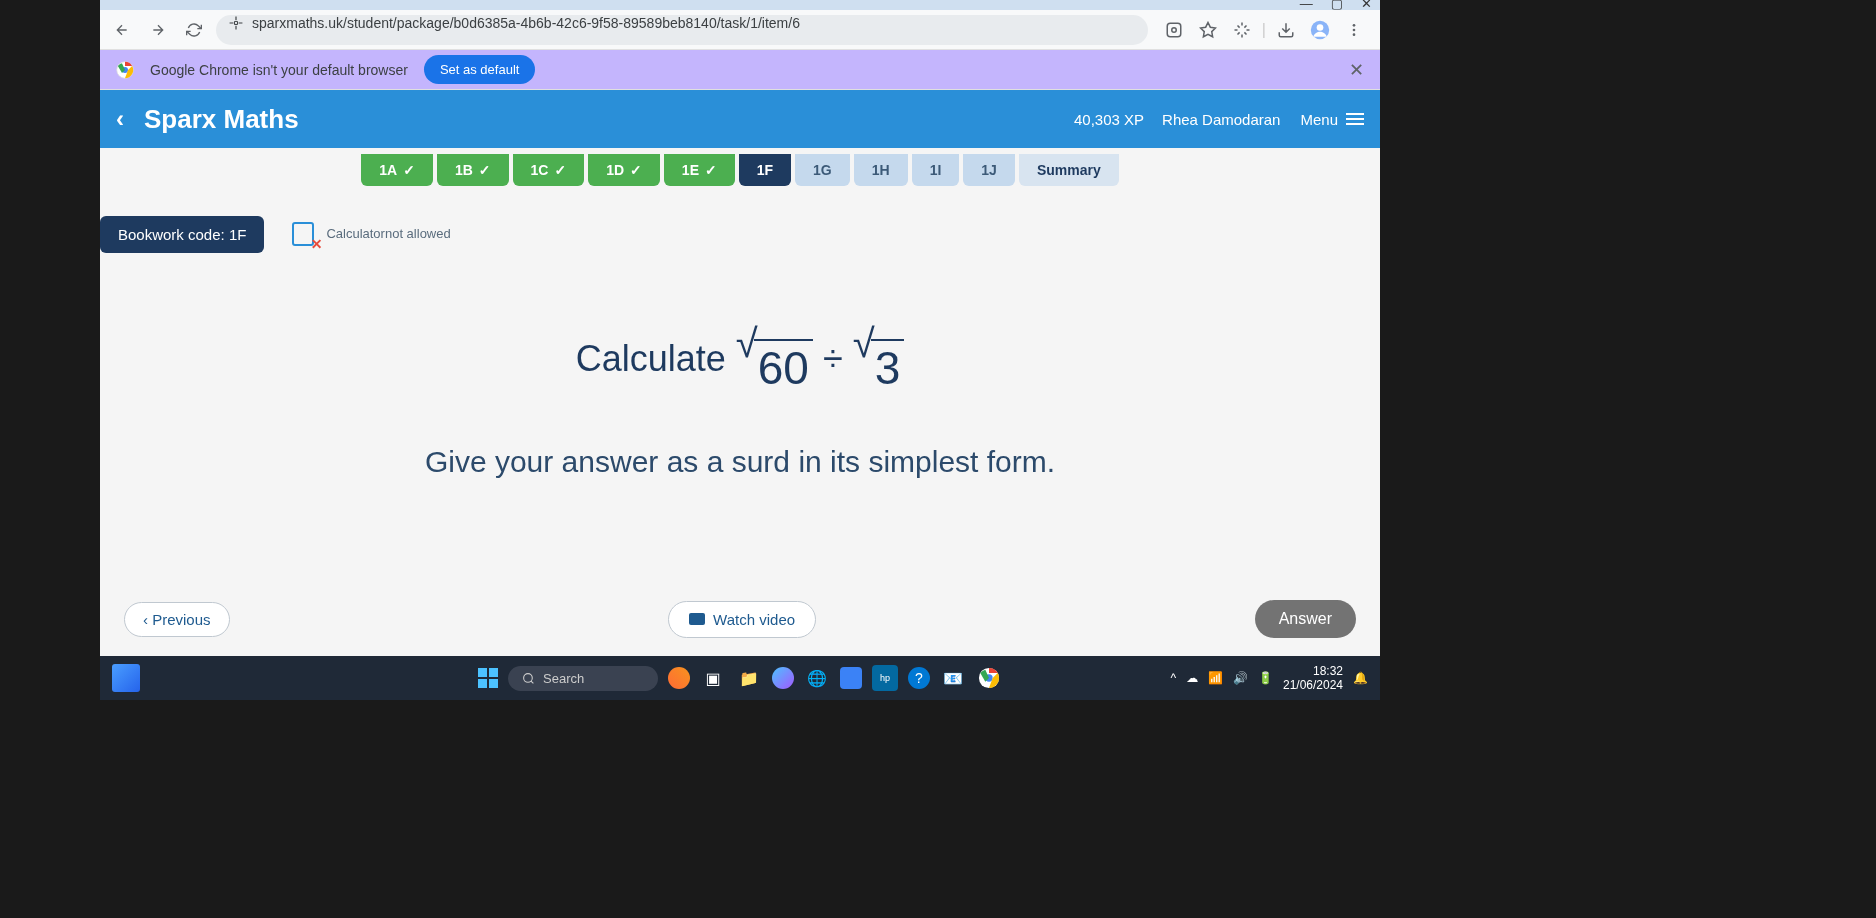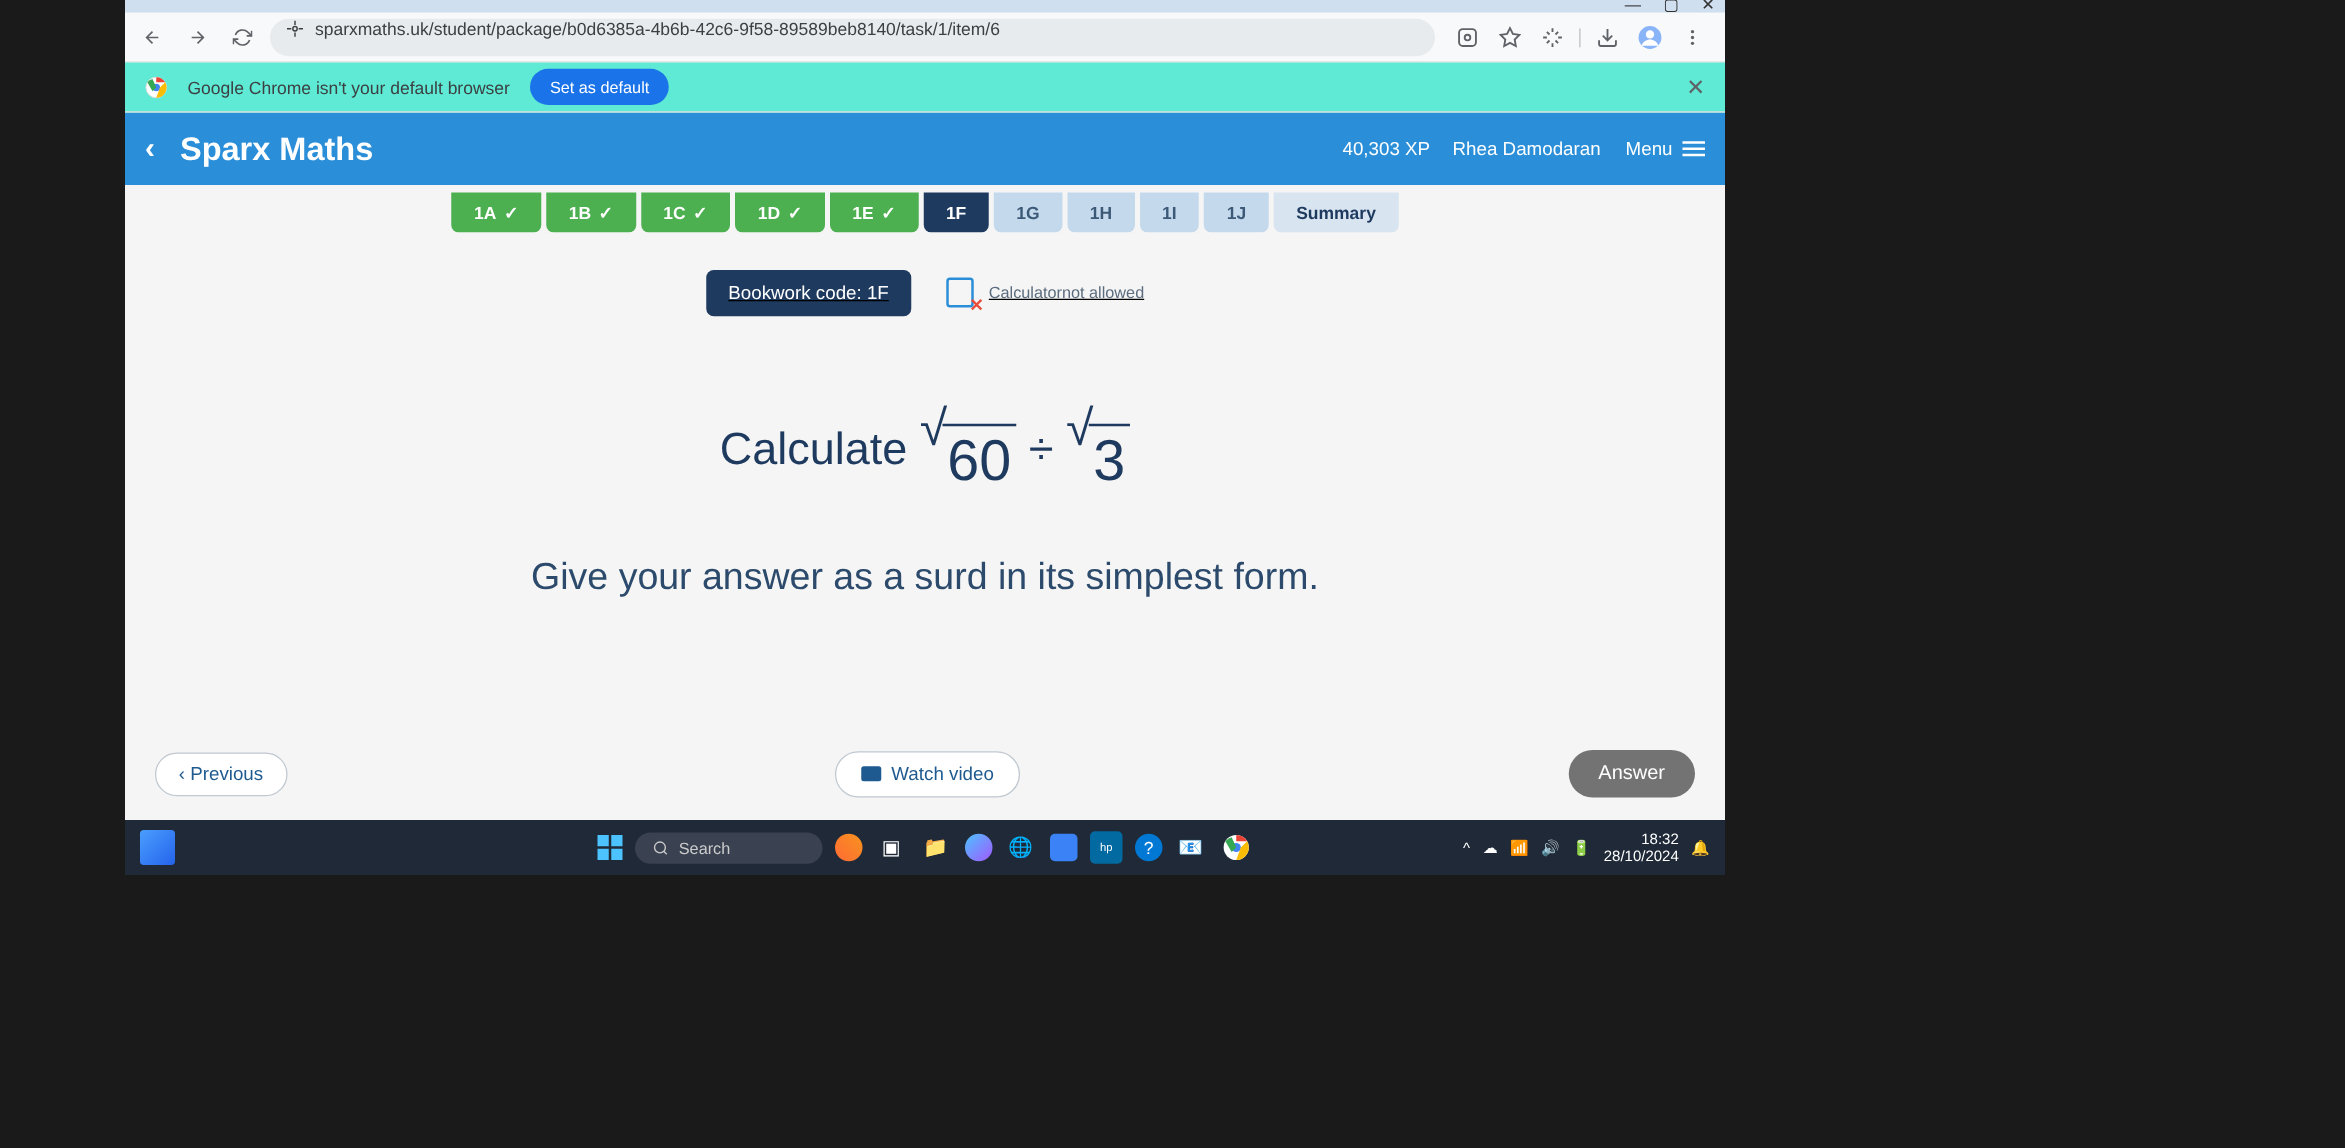--- a/index.html
+++ b/index.html
@@ -11,21 +11,21 @@
   .tab-strip { height: 10px; background: #cfdff0; position: relative; }
   
   .toolbar { height: 40px; background: #f8f9fa; display: flex; align-items: center; padding: 0 8px; gap: 8px; border-bottom: 1px solid #e0e0e0; }
   .nav-btn { width: 28px; height: 28px; display: flex; align-items: center; justify-content: center; color: #5f6368; cursor: pointer; border-radius: 50%; }
   .url-bar { flex: 1; height: 30px; background: #e8ebee; border-radius: 15px; display: flex; align-items: flex-start; padding: 0 12px; color: #3c4043; font-size: 14px; gap: 8px; }
   .site-icon { width: 16px; height: 16px; display: flex; align-items: center; justify-content: center; }
   .toolbar-right { display: flex; align-items: center; gap: 6px; padding: 0 4px; }
   .toolbar-icon { width: 28px; height: 28px; display: flex; align-items: center; justify-content: center; color: #5f6368; cursor: pointer; }
   
   
-  .banner { height: 40px; background: #5eead4; display: flex; align-items: center; padding: 0 16px; gap: 16px; border-bottom: 1px solid #e0e0e0; position: relative; }
+  .banner { height: 40px; background: #c4b5fd; display: flex; align-items: center; padding: 0 16px; gap: 16px; border-bottom: 1px solid #e0e0e0; position: relative; }
   .banner-icon { width: 18px; height: 18px; }
   .banner-text { color: #3c4043; font-size: 14px; }
   .banner-btn { background: #1a73e8; color: #fff; border: none; padding: 7px 16px; border-radius: 16px; font-size: 13px; cursor: pointer; }
   .banner-close { position: absolute; right: 16px; color: #5f6368; cursor: pointer; font-size: 18px; }
   
   
   .sparx-header { height: 58px; background: #2a8fd8; display: flex; align-items: center; padding: 0 16px; color: #fff; }
   .back-chevron { font-size: 24px; margin-right: 20px; cursor: pointer; font-weight: bold; }
   .brand { font-size: 26px; font-weight: 600; flex: 1; }
   .xp { font-size: 15px; margin-right: 18px; }
@@ -38,21 +38,21 @@
   .tabs-row { height: 38px; background: #f5f5f5; display: flex; justify-content: center; align-items: flex-end; gap: 4px; padding-top: 0; }
   .task-tab { height: 32px; padding: 0 18px; display: flex; align-items: center; gap: 6px; font-size: 14px; font-weight: bold; border-radius: 0 0 6px 6px; cursor: pointer; }
   .task-tab.done { background: #4caf50; color: #fff; }
   .task-tab.current { background: #1e3a5f; color: #fff; }
   .task-tab.pending { background: #c5d9ed; color: #3c5a78; }
   .task-tab.summary { background: #d8e4f0; color: #1e3a5f; font-weight: bold; }
   .check::after { content: "✓"; font-size: 14px; }
   
   
   .content { background: #f5f5f5; height: 470px; position: relative; padding-top: 30px; }
-  .meta-row { display: flex; justify-content: center; align-items: center; gap: 28px; text-decoration: underline; }
+  .meta-row { display: flex; justify-content: flex-start; align-items: center; gap: 28px; }
   .bookwork { background: #1e3a5f; color: #fff; padding: 10px 18px; border-radius: 6px; font-size: 15px; }
   .calc-wrap { display: flex; align-items: center; gap: 8px; }
   .calc-icon { width: 26px; height: 26px; position: relative; }
   .calc-body { width: 22px; height: 24px; border: 2px solid #2a8fd8; border-radius: 3px; position: absolute; }
   .calc-x { position: absolute; right: -4px; bottom: -4px; color: #e74c3c; font-weight: bold; font-size: 14px; }
   .calc-text { display: flex; flex-direction: row; font-size: 13px; color: #5a6c7d; line-height: 1.3; }
   
   .question { text-align: center; margin-top: 70px; color: #1e3a5f; font-family: Georgia, 'Times New Roman', serif; }
   .expr { font-size: 36px; display: flex; justify-content: center; align-items: center; gap: 10px; }
   .surd { display: inline-flex; align-items: flex-start; }
@@ -309,19 +309,19 @@
       </div>
     </div>
     <div class="tb-right">
       <span>^</span>
       <span>☁</span>
       <span>📶</span>
       <span>🔊</span>
       <span>🔋</span>
       <div class="tb-time">
         <div>18:32</div>
-        <div>28/10/2024</div>
+        <div>21/06/2024</div>
       </div>
       <span>🔔</span>
     </div>
   </div>
 
 </div>
 
 </body></html>

